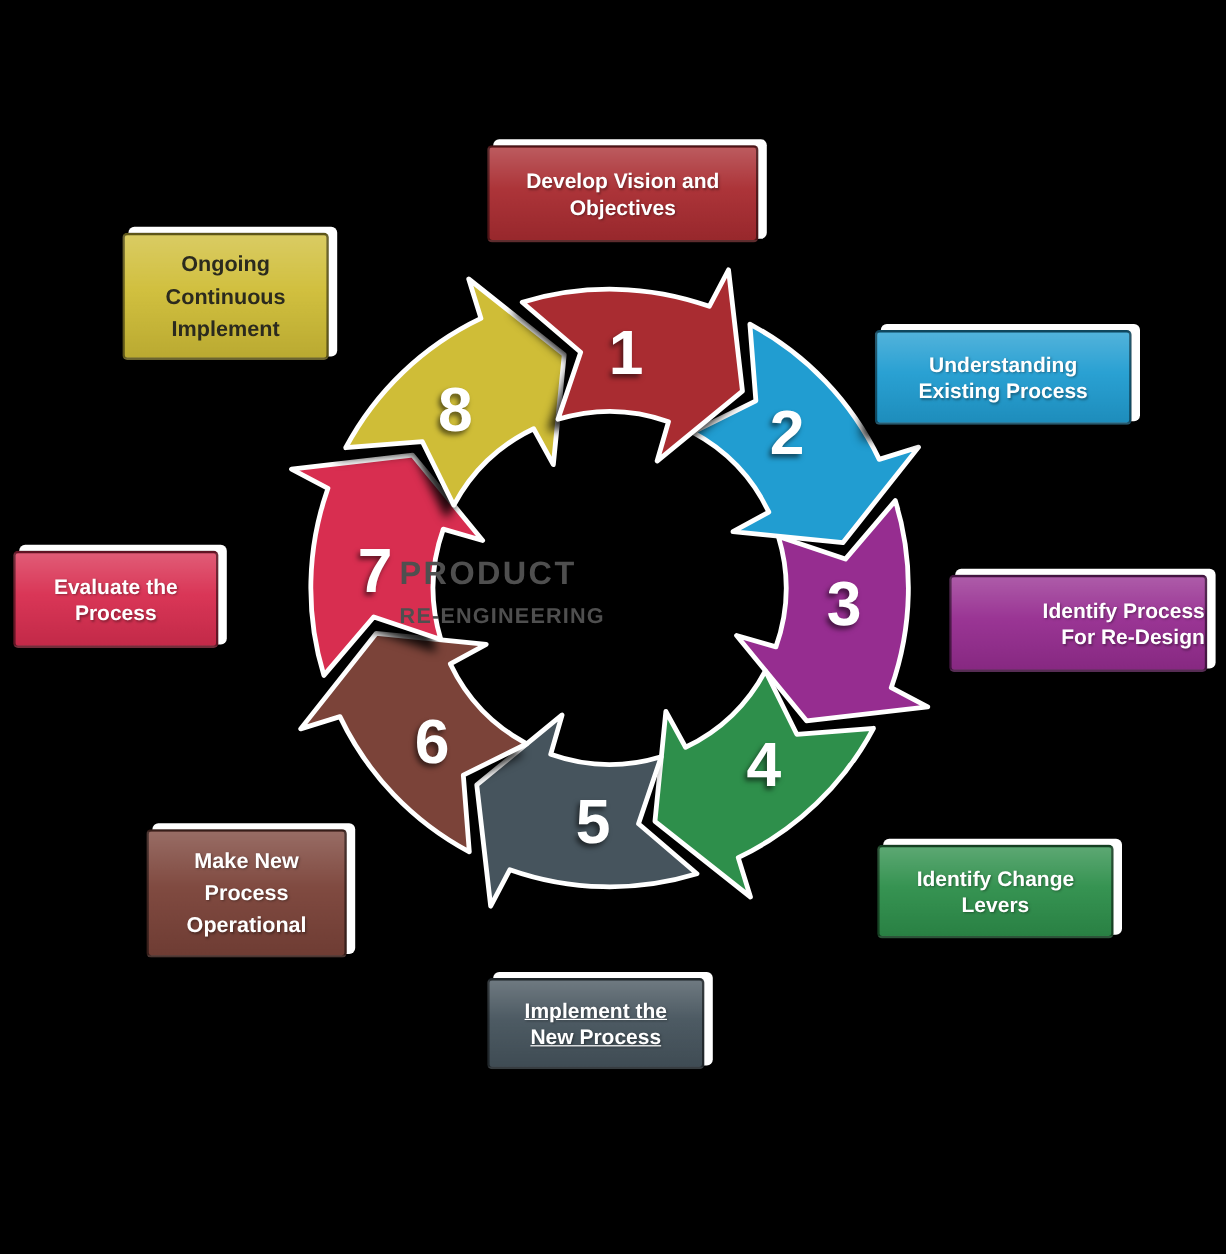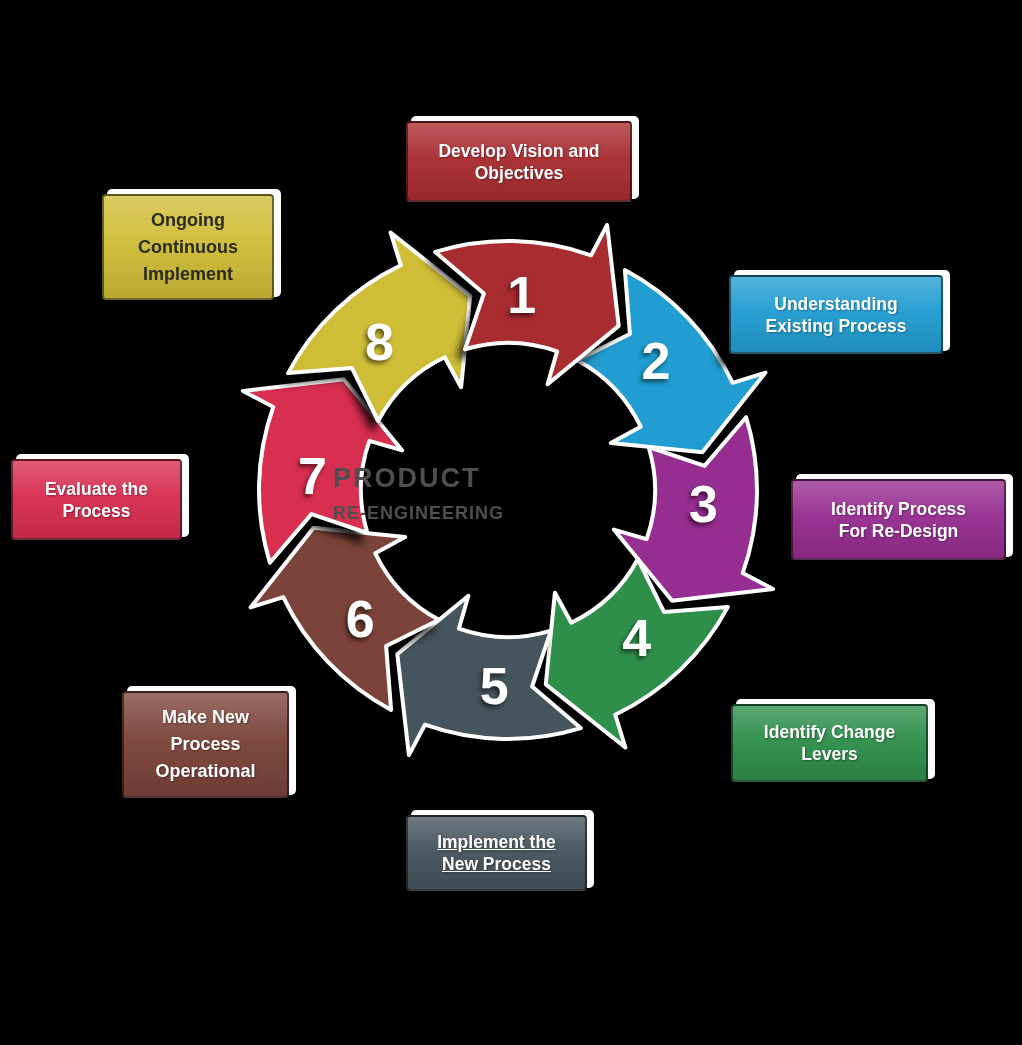--- a/index.html
+++ b/index.html
@@ -19,21 +19,21 @@
   .label-box{
     position:absolute;display:flex;flex-direction:column;align-items:center;justify-content:center;
     text-align:center;font-weight:bold;font-size:17.5px;line-height:22px;
     border:2px solid rgba(0,0,0,0.5);border-radius:4px;
     box-shadow:6px -4px 0 1px #ffffff, -10px 11px 9px rgba(0,0,0,0.95);
     background-image:linear-gradient(180deg, rgba(255,255,255,0.22), rgba(255,255,255,0.04) 45%, rgba(0,0,0,0.10));
     text-shadow:1px 1px 2px rgba(0,0,0,0.35);
   }
   .b1{left:390px;top:121px;width:222px;height:77px;margin-left:16px;}
   .b2{left:729px;top:247px;width:210px;height:75px;margin-top:28px;}
-  .b3{left:791px;top:479px;width:211px;height:77px;}
+  .b3{left:791px;top:479px;width:211px;height:77px;align-items:flex-end;}
   .b4{left:731px;top:704px;width:193px;height:74px;}
   .b5{left:406px;top:815px;width:177px;height:72px;text-decoration:underline;}
   .b6{left:96px;top:691px;width:163px;height:103px;line-height:27px;font-size:18px;}
   .b7{left:11px;top:459px;width:167px;height:77px;}
   .b8{left:102px;top:194px;width:168px;height:102px;line-height:27px;font-size:18px;text-shadow:none;}
   .center-title{
     position:absolute;left:333px;top:461px;width:350px;text-align:left;font-weight:bold;
   }
   .center-title .t1{font-size:27px;line-height:34px;letter-spacing:2px;}
   .center-title .t2{font-size:18px;line-height:37px;letter-spacing:1px;}

